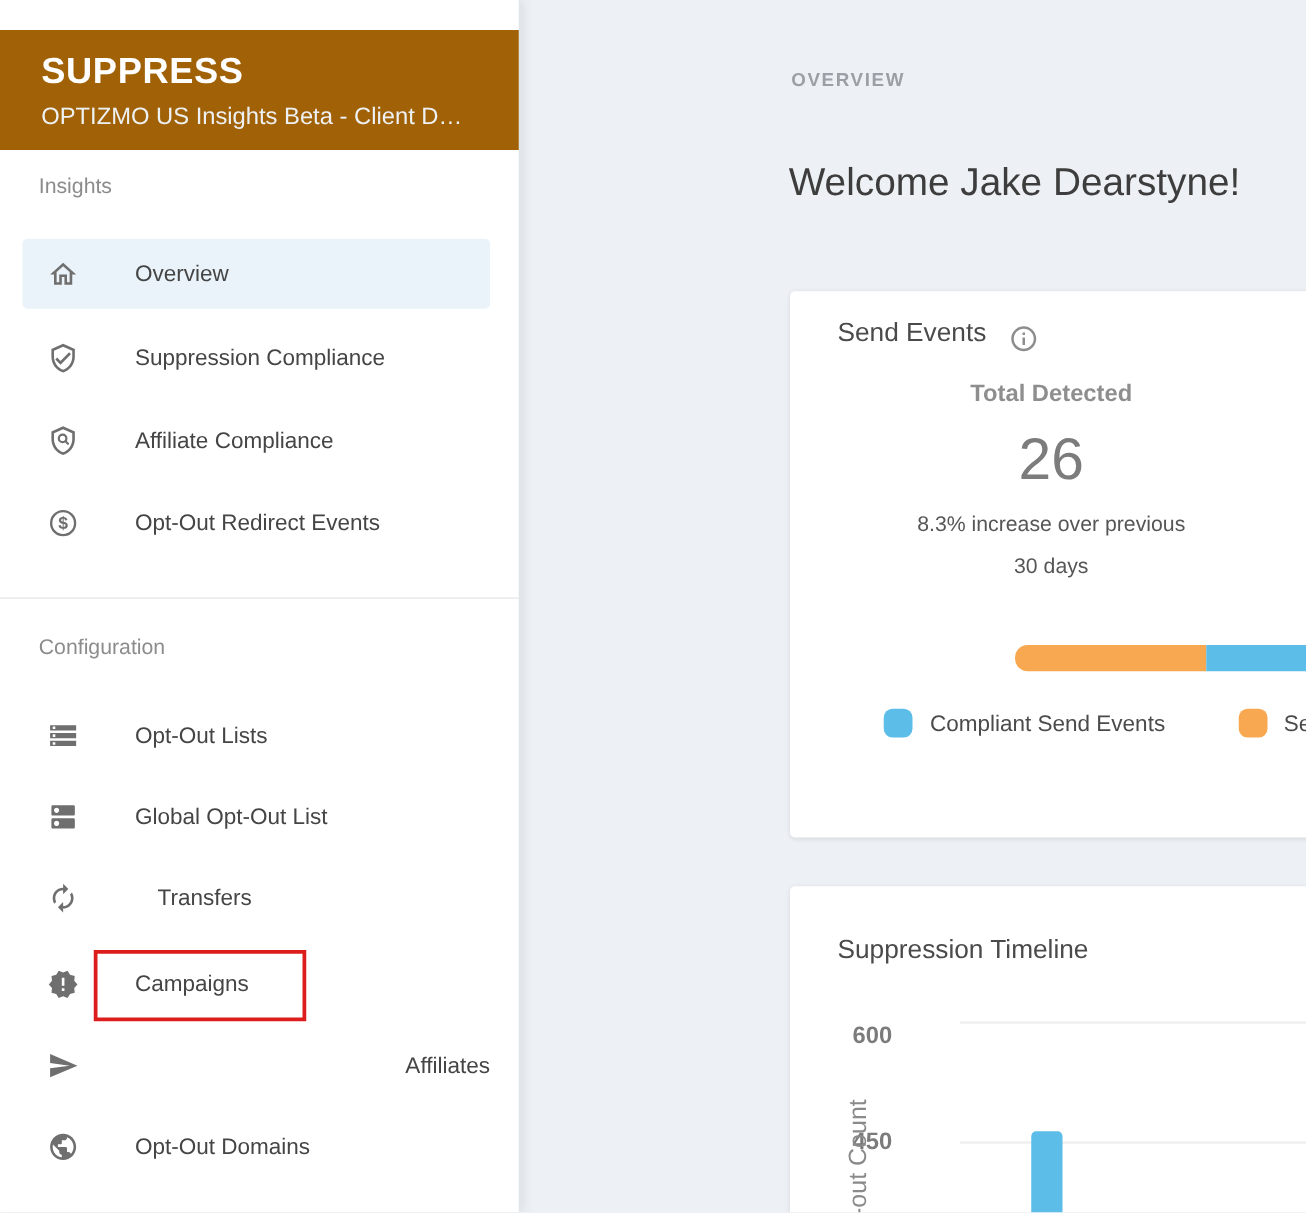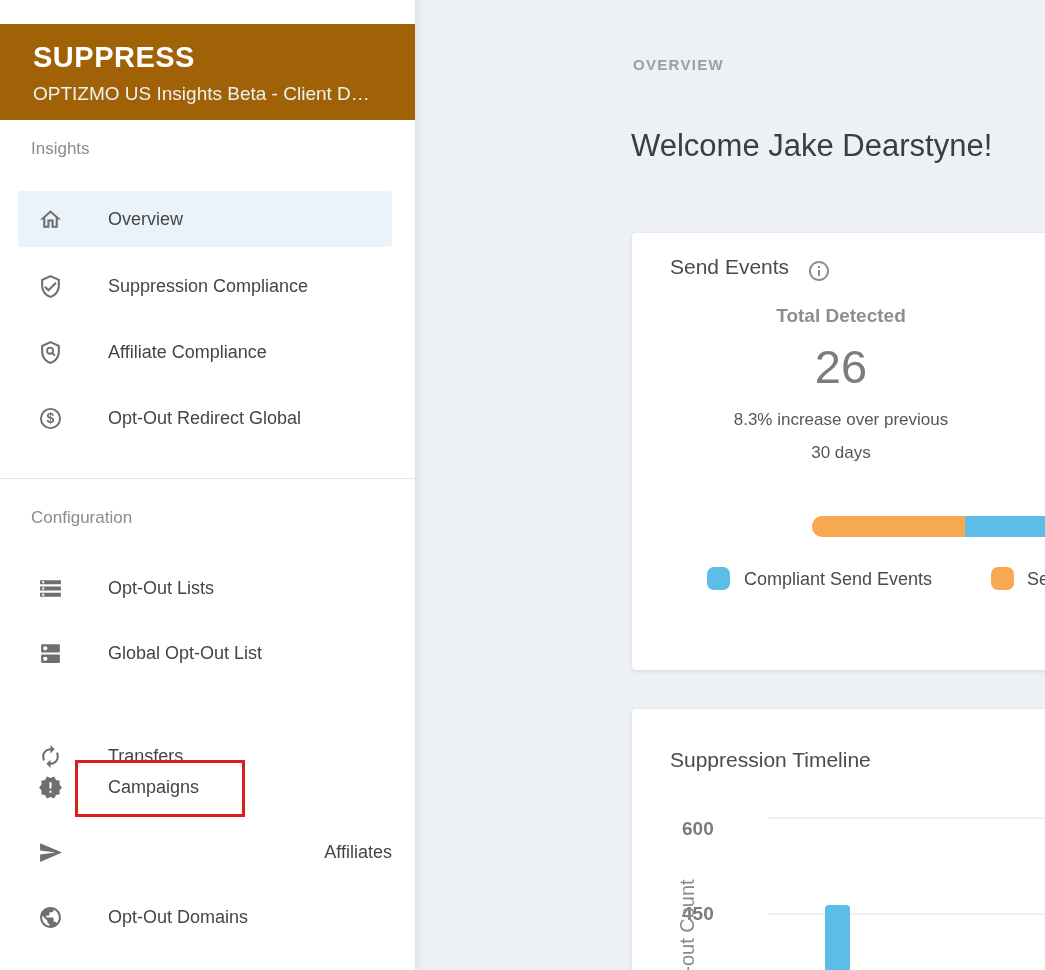--- a/index.html
+++ b/index.html
@@ -102,21 +102,21 @@
       <span class="nav-label">Affiliate Compliance</span>
     </div>
 
     <div class="nav-item" style="top:390px;">
       <span class="nav-icon">
         <svg viewBox="0 0 24 24">
             <circle cx="12" cy="12" r="9.2" fill="none" stroke="currentColor" stroke-width="1.8"></circle>
             <text x="12" y="16.8" text-anchor="middle" font-size="13.5" font-weight="bold" fill="currentColor" font-family="Liberation Sans, sans-serif">$</text>
           </svg>
       </span>
-      <span class="nav-label">Opt-Out Redirect Global</span>
+      <span class="nav-label">Opt-Out Redirect Events</span>
     </div>
 
     <div class="sb-divider"></div>
 
     <div class="sb-section-label" style="top:508px;">Configuration</div>
 
     <div class="nav-item" style="top:560px;">
       <span class="nav-icon">
         <svg viewBox="0 0 24 24">
             <path fill="currentColor" fill-rule="evenodd" d="M2 20h20v-4H2v4zm2-3h2v2H4v-2zM2 4v4h20V4H2zm4 3H4V5h2v2zm-4 7h20v-4H2v4zm2-3h2v2H4v-2z"></path>
@@ -127,21 +127,21 @@
 
     <div class="nav-item" style="top:625px;">
       <span class="nav-icon">
         <svg viewBox="0 0 24 24">
             <path fill="currentColor" fill-rule="evenodd" d="M20 13H4c-.55 0-1 .45-1 1v6c0 .55.45 1 1 1h16c.55 0 1-.45 1-1v-6c0-.55-.45-1-1-1zM7 19c-1.1 0-2-.9-2-2s.9-2 2-2 2 .9 2 2-.9 2-2 2zM20 3H4c-.55 0-1 .45-1 1v6c0 .55.45 1 1 1h16c.55 0 1-.45 1-1V4c0-.55-.45-1-1-1zM7 9c-1.1 0-2-.9-2-2s.9-2 2-2 2 .9 2 2-.9 2-2 2z"></path>
           </svg>
       </span>
       <span class="nav-label">Global Opt-Out List</span>
     </div>
 
-    <div class="nav-item" style="top:728px;">
+    <div class="nav-item" style="top:690px;gap:18px;">
       <span class="nav-icon">
         <svg viewBox="0 0 24 24">
             <path fill="currentColor" d="M12 6v3l4-4-4-4v3c-4.42 0-8 3.58-8 8 0 1.57.46 3.03 1.24 4.26L6.7 14.8c-.45-.83-.7-1.79-.7-2.8 0-3.31 2.69-6 6-6zm6.76 1.74L17.3 9.2c.44.84.7 1.79.7 2.8 0 3.31-2.69 6-6 6v-3l-4 4 4 4v-3c4.42 0 8-3.58 8-8 0-1.57-.46-3.03-1.24-4.26z"></path>
           </svg>
       </span>
       <span class="nav-label">Transfers</span>
     </div>
 
     <div class="nav-item" style="top:759px;">
       <span class="nav-icon">

